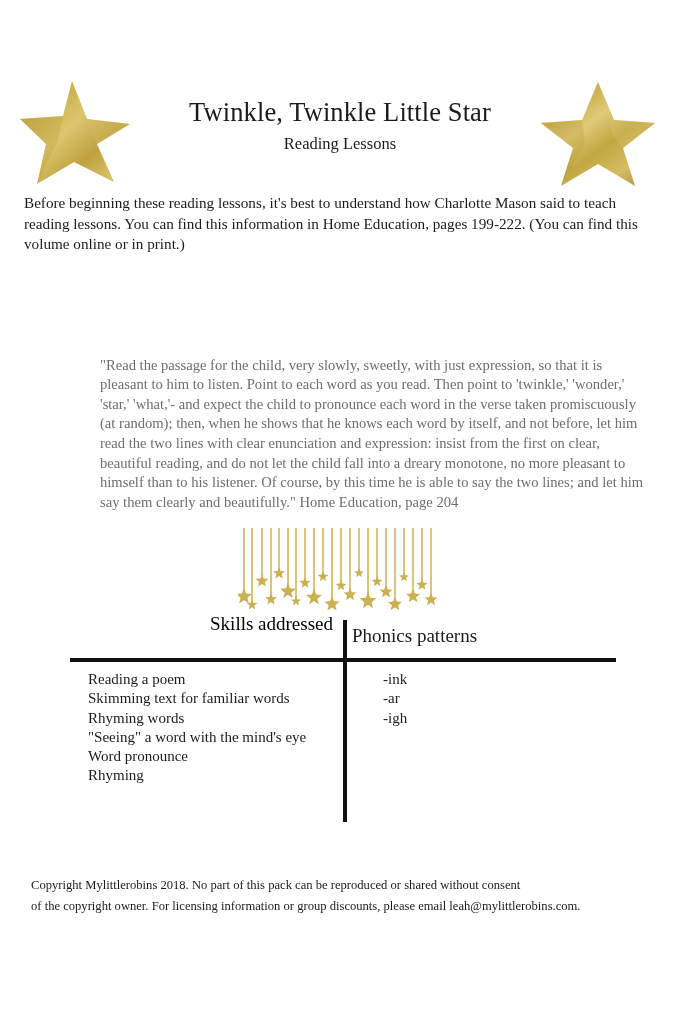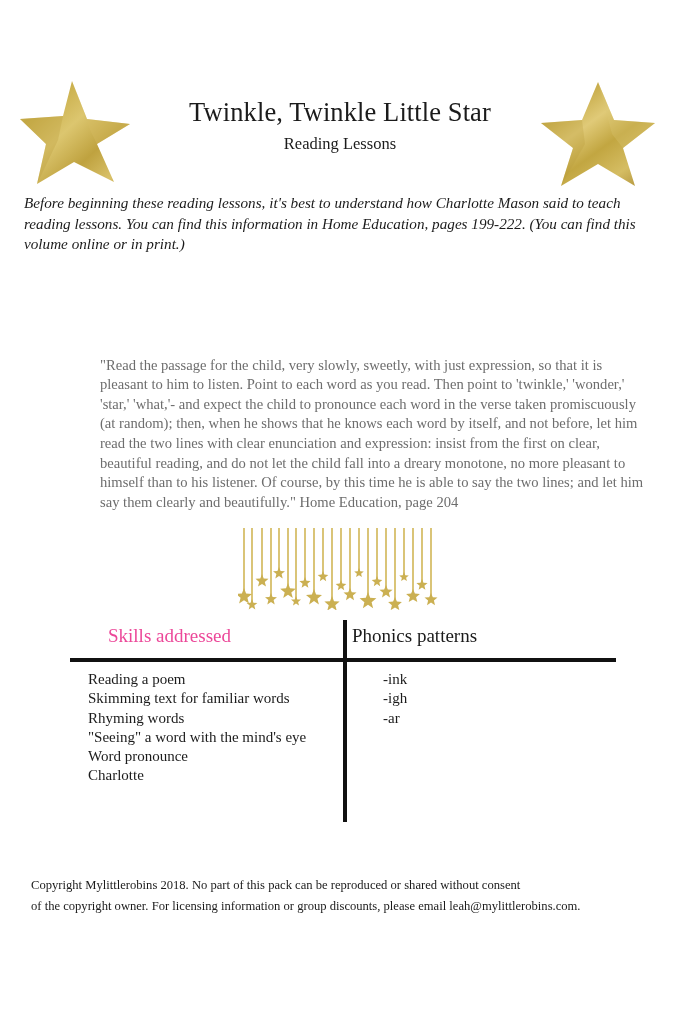--- a/index.html
+++ b/index.html
@@ -63,21 +63,20 @@
     font-weight: normal;
     color: #1b1b1b;
   }
 
   
   .intro {
     position: absolute;
     left: 24px;
     top: 193px;
     width: 638px;
-    font-style: italic;
   }
   .intro p {
     margin: 0 0 12px 0;
     font-size: 15.2px;
     line-height: 20.5px;
     color: #1b1b1b;
     text-align: left;
   }
 
   
@@ -105,26 +104,26 @@
   .skills-table {
     position: absolute;
     left: 0;
     top: 612px;
     width: 683px;
     height: 225px;
   }
   .th-skills {
     position: absolute;
     left: 108px;
-    top: 12px;
+    top: 0;
     width: 225px;
-    text-align: left;
+    text-align: right;
     font-size: 19px;
     line-height: 24px;
-    color: #ec4899;
+    color: #000000;
   }
   .th-phonics {
     position: absolute;
     left: 352px;
     top: 12px;
     width: 230px;
     text-align: left;
     font-size: 19px;
     line-height: 24px;
     color: #1b1b1b;
@@ -295,27 +294,27 @@
 
     <div class="hrule"></div>
     <div class="vrule"></div>
 
     <div class="col-skills">
       <div class="cell">Reading a poem</div>
       <div class="cell">Skimming text for familiar words</div>
       <div class="cell">Rhyming words</div>
       <div class="cell">"Seeing" a word with the mind's eye</div>
       <div class="cell">Word pronounce</div>
-      <div class="cell">Charlotte</div>
+      <div class="cell">Rhyming</div>
     </div>
 
     <div class="col-phonics">
       <div class="cell">-ink</div>
+      <div class="cell">-ar</div>
       <div class="cell">-igh</div>
-      <div class="cell">-ar</div>
     </div>
   </div>
 
   <div class="footer">
     <p>Copyright Mylittlerobins 2018. No part of this pack can be reproduced or shared without consent</p>
     <p>of the copyright owner. For licensing information or group discounts, please email leah@mylittlerobins.com.</p>
   </div>
 
 </div>
 

